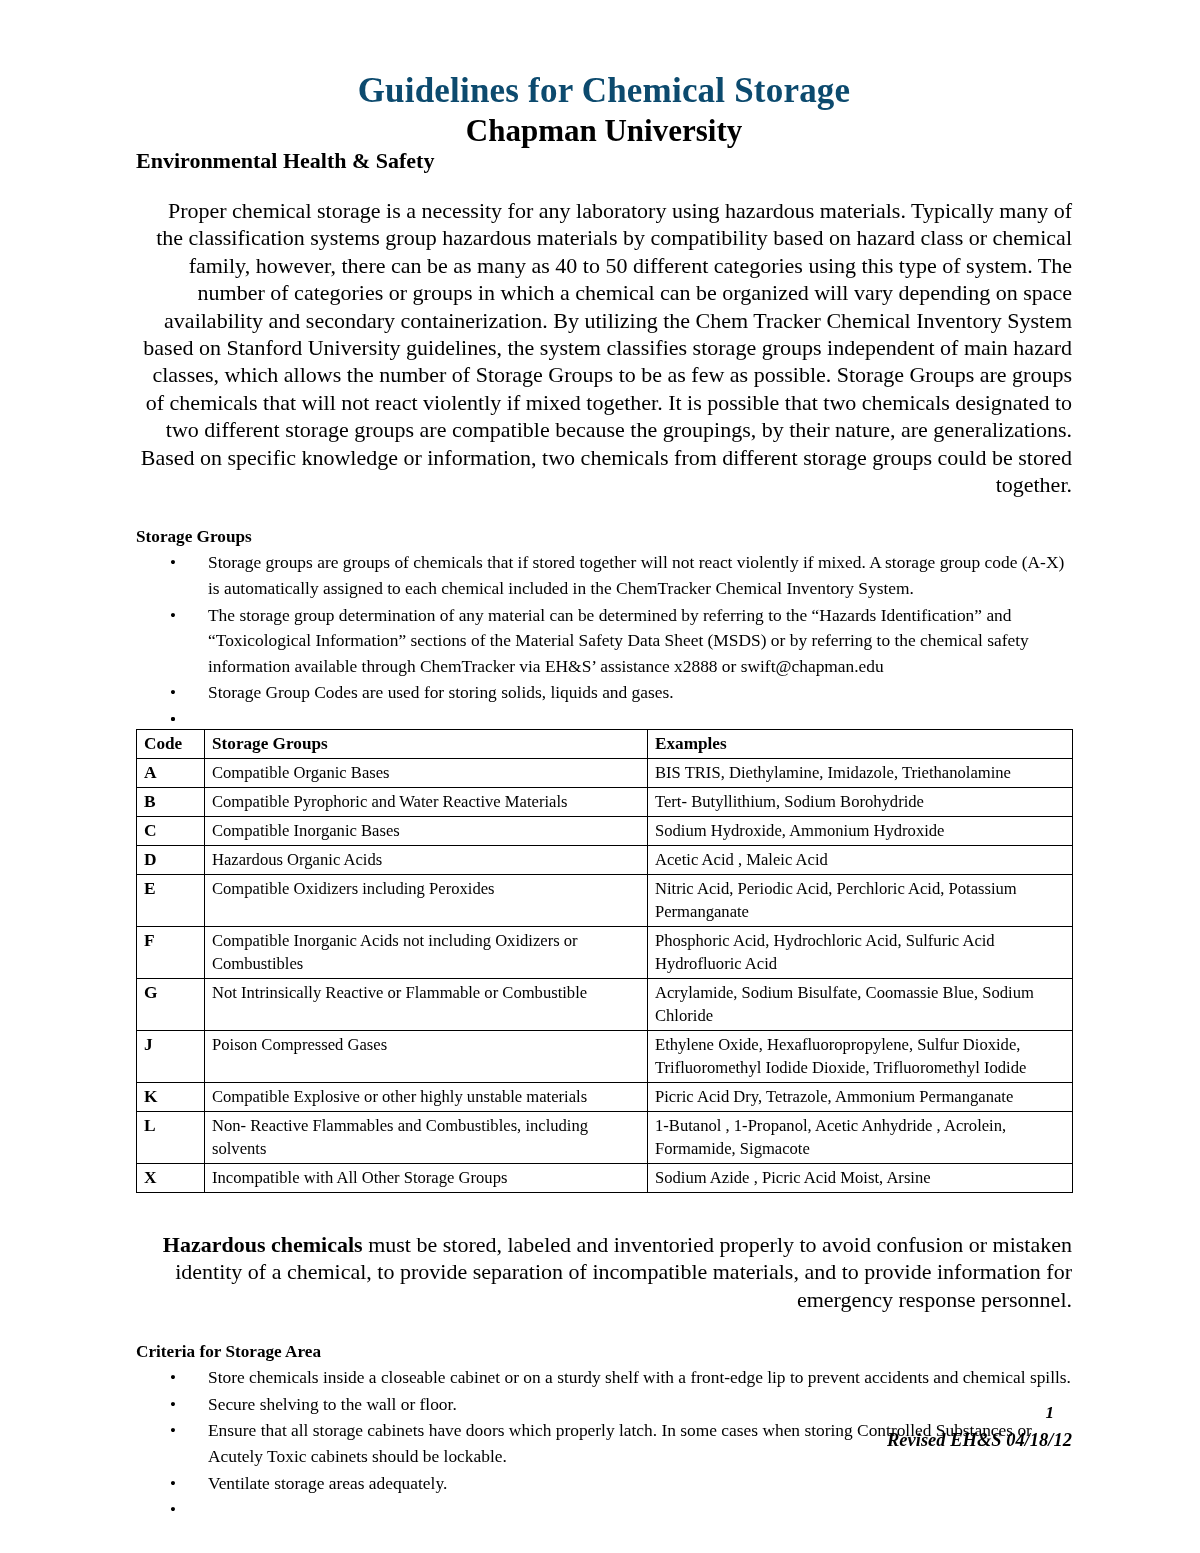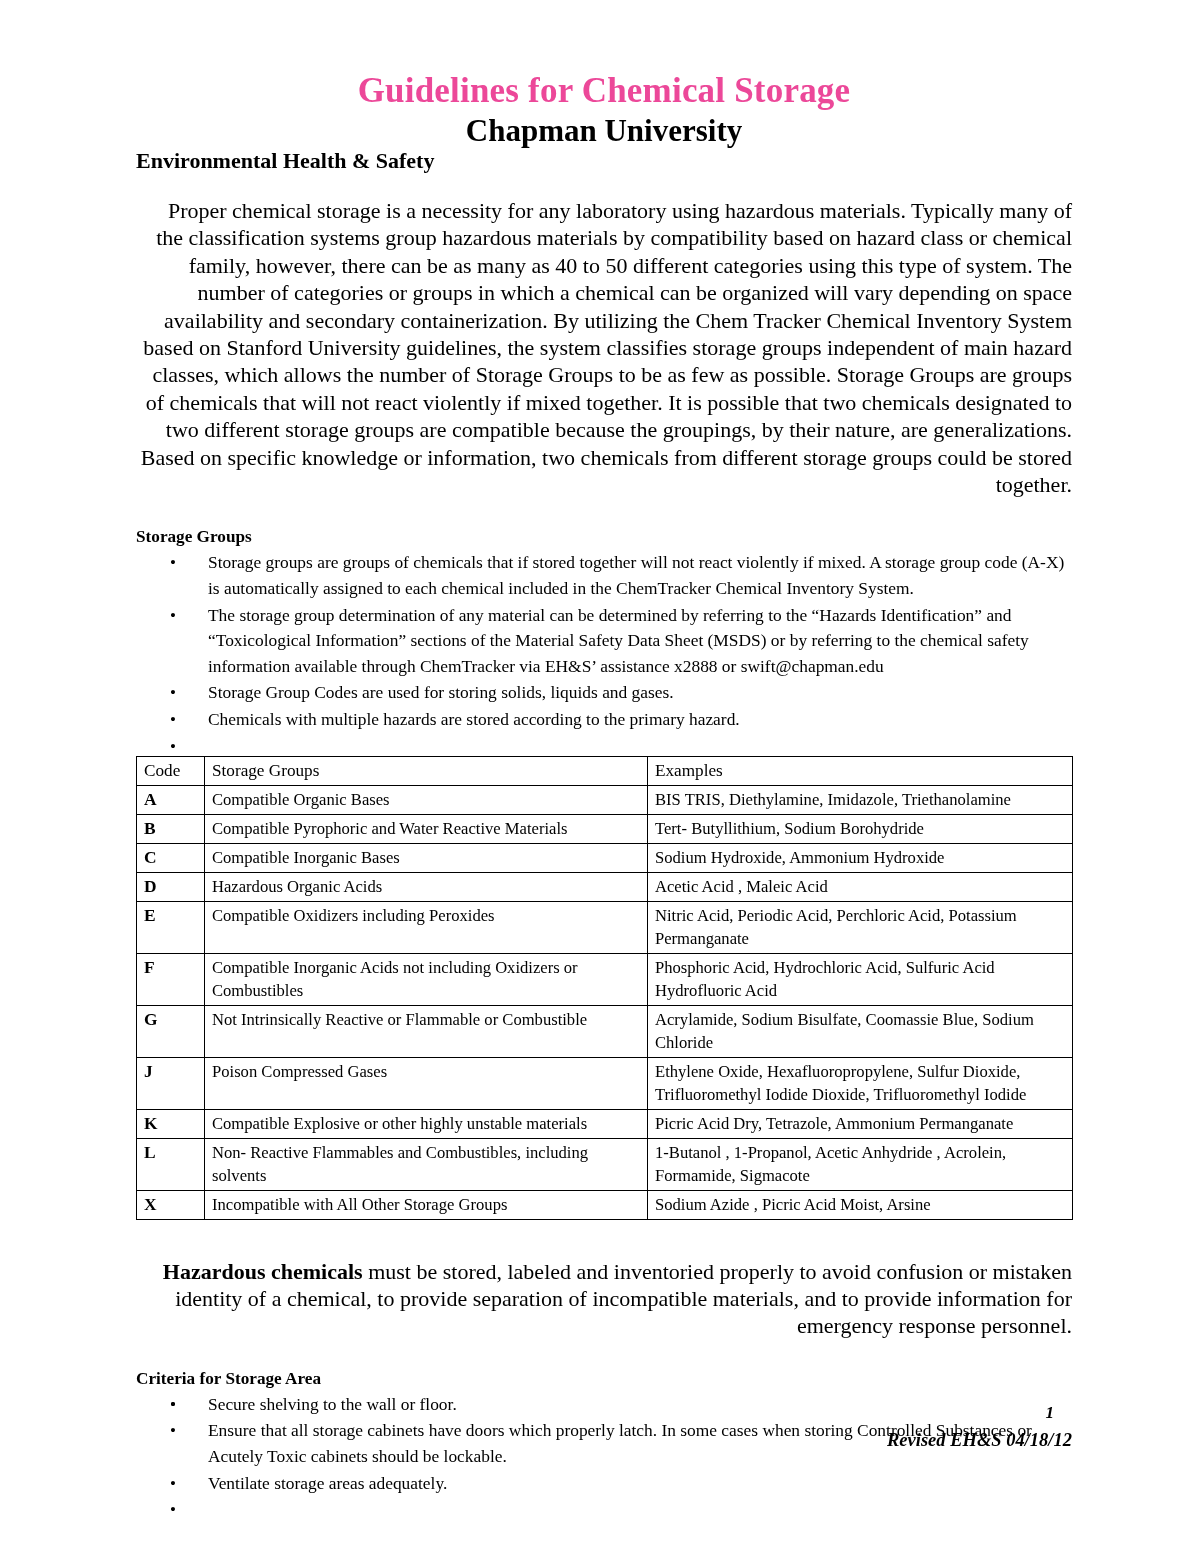--- a/index.html
+++ b/index.html
@@ -112,21 +112,21 @@
 
   table.storage th, table.storage td {
     border: 1.2px solid #000;
     padding: 2px 6px 3px 7px;
     vertical-align: top;
     font-size: 16.6px;
     line-height: 23px;
     text-align: left;
   }
   table.storage thead th {
-    font-weight: normal;
+    font-weight: bold;
     font-size: 17.2px;
     border-bottom: 1.8px solid #000;
     margin-left: 32px;
   }
   table.storage td.code {
     font-weight: bold;
     font-size: 17.4px;
   }
 
   
@@ -152,21 +152,21 @@
     margin: 4px 0 0 0;
   }
   .bold { font-weight: bold; }
 </style>
 </head>
 <body>
 
 <div class="page">
   <div class="content">
 
-    <h1 class="doc-title" style="color: #ec4899;">Guidelines for Chemical Storage</h1>
+    <h1 class="doc-title" style="color: #0c4a6e;">Guidelines for Chemical Storage</h1>
     <div class="doc-subtitle">Chapman University</div>
     <div class="doc-subtitle2">Environmental Health &amp; Safety</div>
 
     <p class="para">Proper chemical storage is a necessity for any laboratory using hazardous materials. Typically many of the classification systems group hazardous materials by compatibility based on hazard class or chemical family, however, there can be as many as 40 to 50 different categories using this type of system. The number of categories or groups in which a chemical can be organized will vary depending on space availability and secondary containerization. By utilizing the Chem Tracker Chemical Inventory System based on Stanford University guidelines, the system classifies storage groups independent of main hazard classes, which allows the number of Storage Groups to be as few as possible. Storage Groups are groups of chemicals that will not react violently if mixed together. It is possible that two chemicals designated to two different storage groups are compatible because the groupings, by their nature, are generalizations. Based on specific knowledge or information, two chemicals from different storage groups could be stored together.</p>
 
     <div class="spacer-sm"></div>
 
     <div class="section-head">Storage Groups</div>
     <ul class="bullets">
       <li>
@@ -176,21 +176,20 @@
       <li>
         <span class="bullet-dot">•</span>
         <span>The storage group determination of any material can be determined by referring to the “Hazards Identification” and “Toxicological Information” sections of the Material Safety Data Sheet (MSDS) or by referring to the chemical safety information available through ChemTracker via EH&amp;S’ assistance x2888 or swift@chapman.edu</span>
       </li>
       <li>
         <span class="bullet-dot">•</span>
         <span>Storage Group Codes are used for storing solids, liquids and gases.</span>
       </li>
       <li>
         <span class="bullet-dot">•</span>
-        <span>Chemicals with multiple hazards are stored according to the primary hazard.</span>
       </li>
       <li>
         <span class="bullet-dot">•</span>
       </li>
     </ul>
 
     <div class="spacer-md"></div>
 
     <table class="storage">
       <colgroup>
@@ -267,20 +266,21 @@
     <div class="spacer-lg"></div>
 
     <p class="para"><span class="bold">Hazardous chemicals</span><span> must be stored, labeled and inventoried properly to avoid confusion or mistaken identity of a chemical, to provide separation of incompatible materials, and to provide information for emergency response personnel.</span></p>
 
     <div class="spacer-sm"></div>
 
     <div class="section-head">Criteria for Storage Area</div>
     <ul class="bullets">
       <li>
         <span class="bullet-dot">•</span>
+        <span>Store chemicals inside a closeable cabinet or on a sturdy shelf with a front-edge lip to prevent accidents and chemical spills.</span>
       </li>
       <li>
         <span class="bullet-dot">•</span>
         <span>Secure shelving to the wall or floor.</span>
       </li>
       <li>
         <span class="bullet-dot">•</span>
         <span>Ensure that all storage cabinets have doors which properly latch. In some cases when storing Controlled Substances or Acutely Toxic cabinets should be lockable.</span>
       </li>
       <li>

